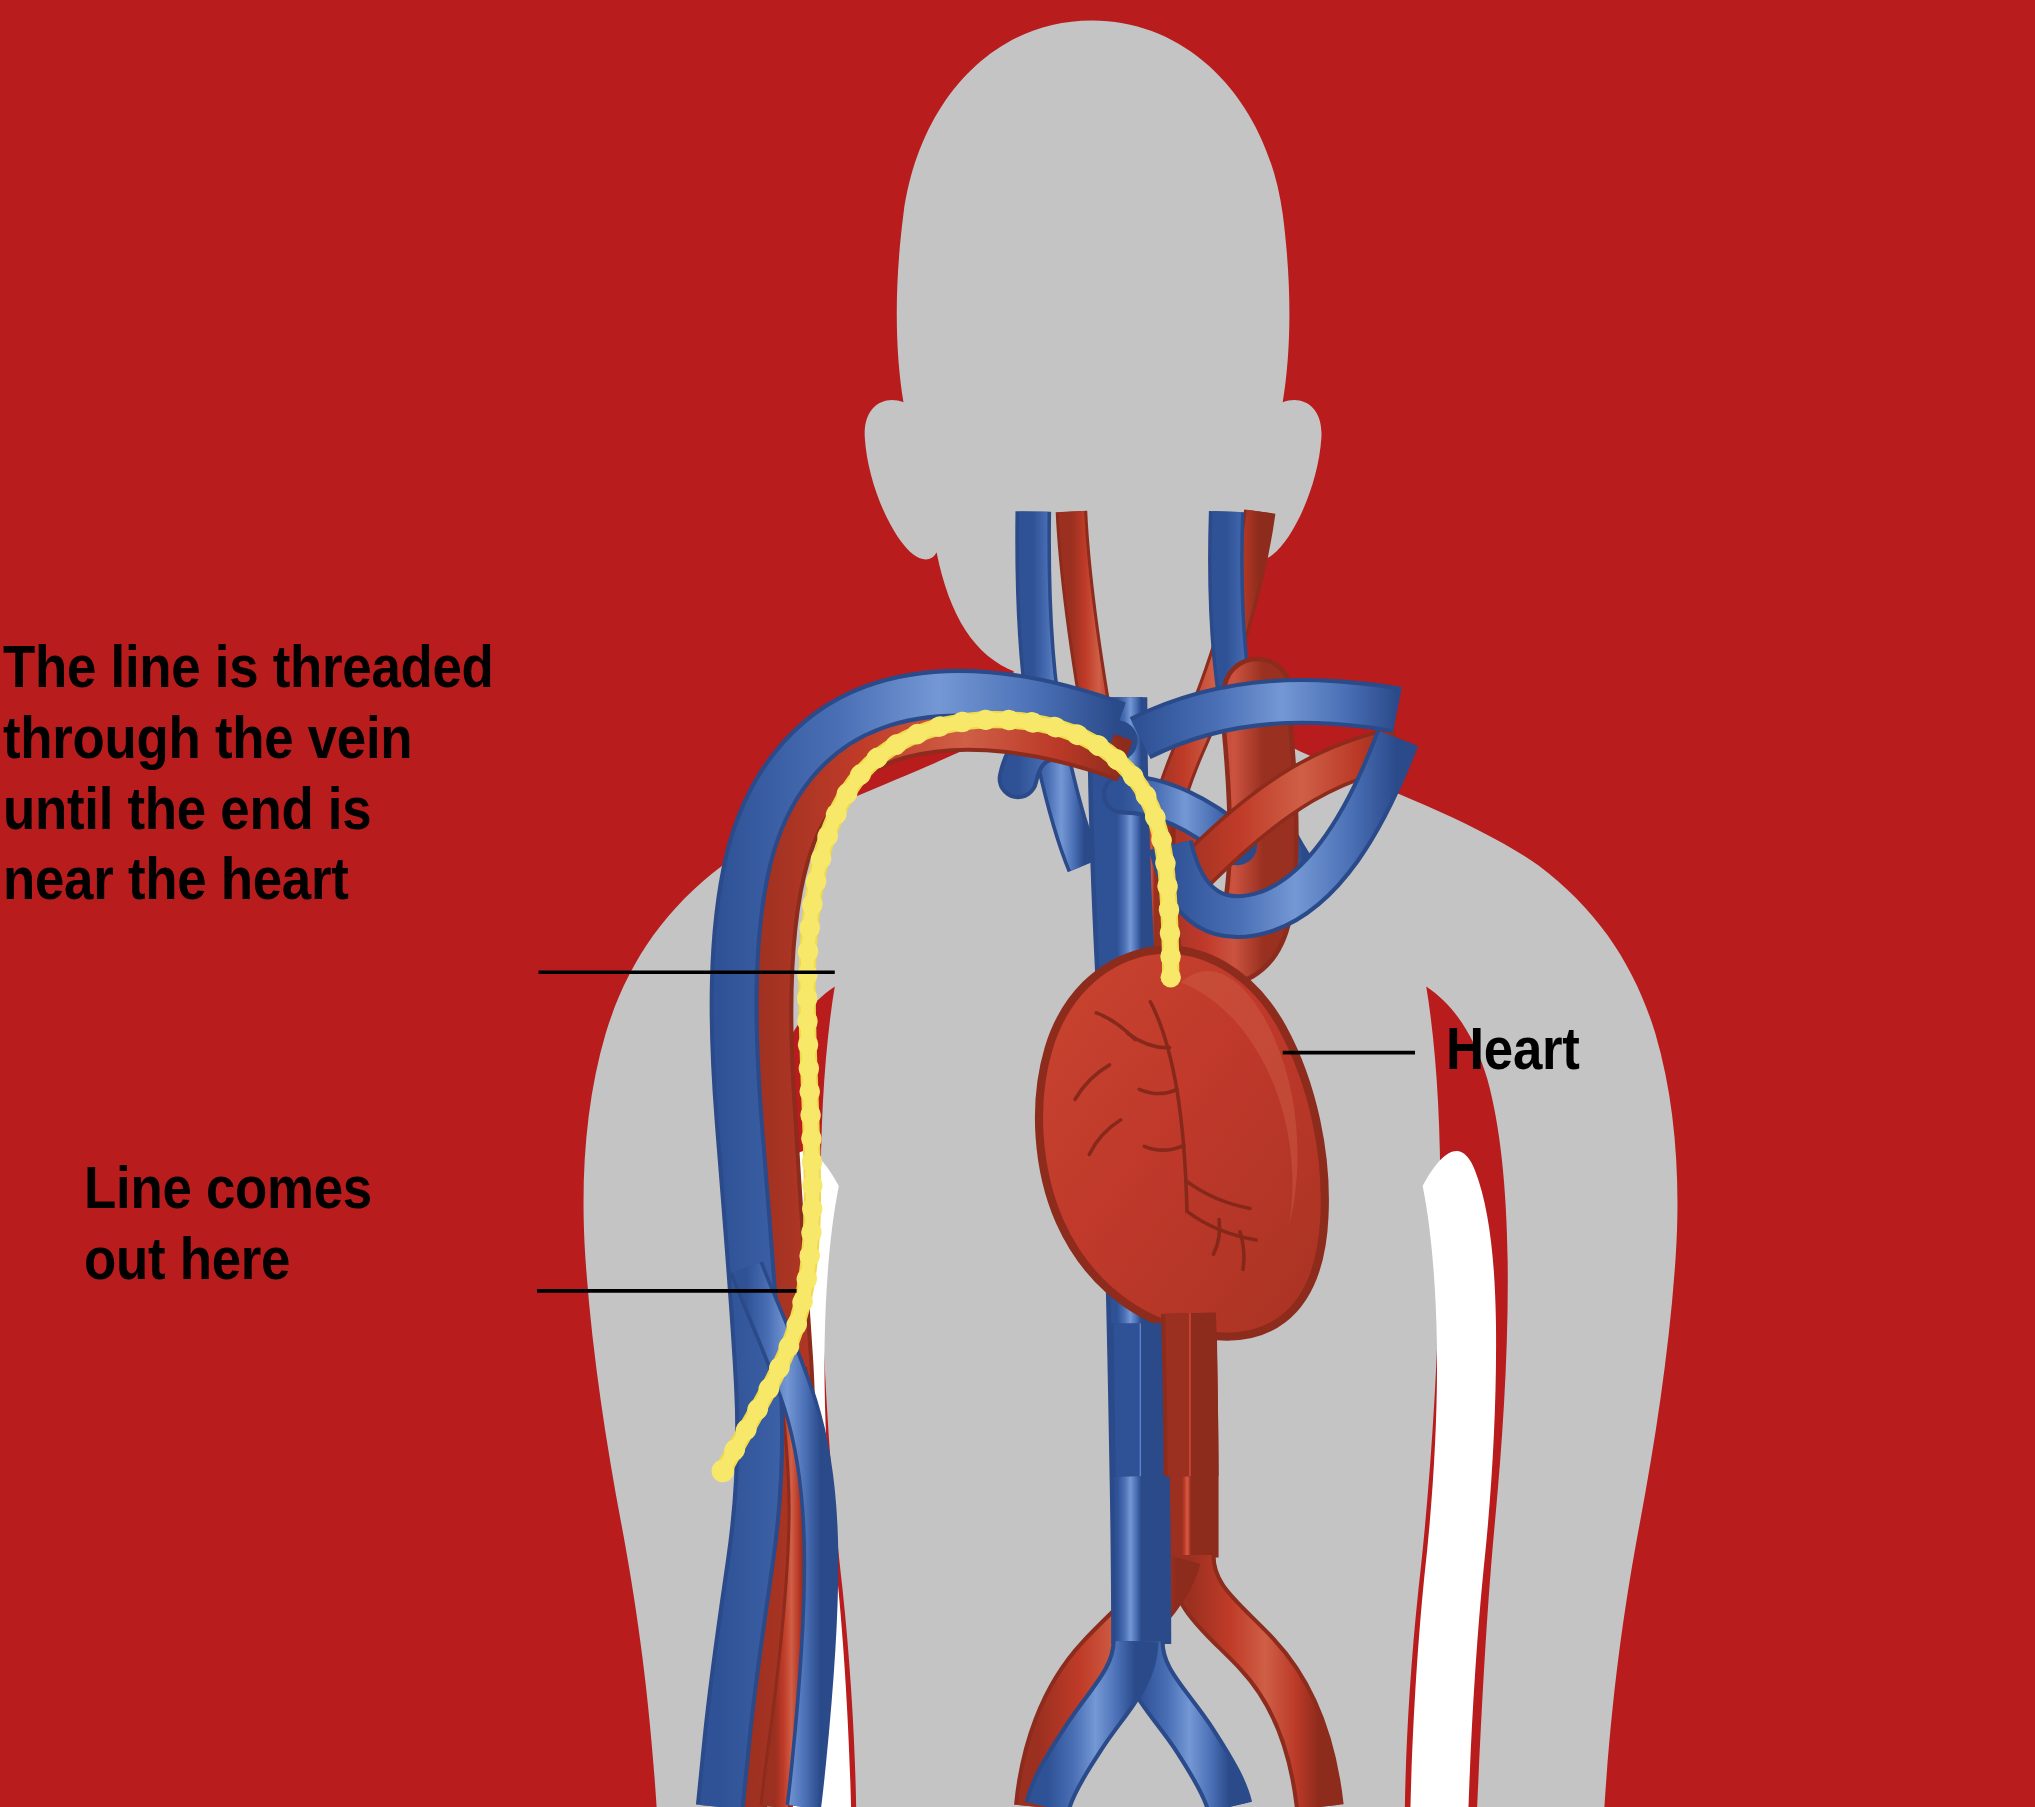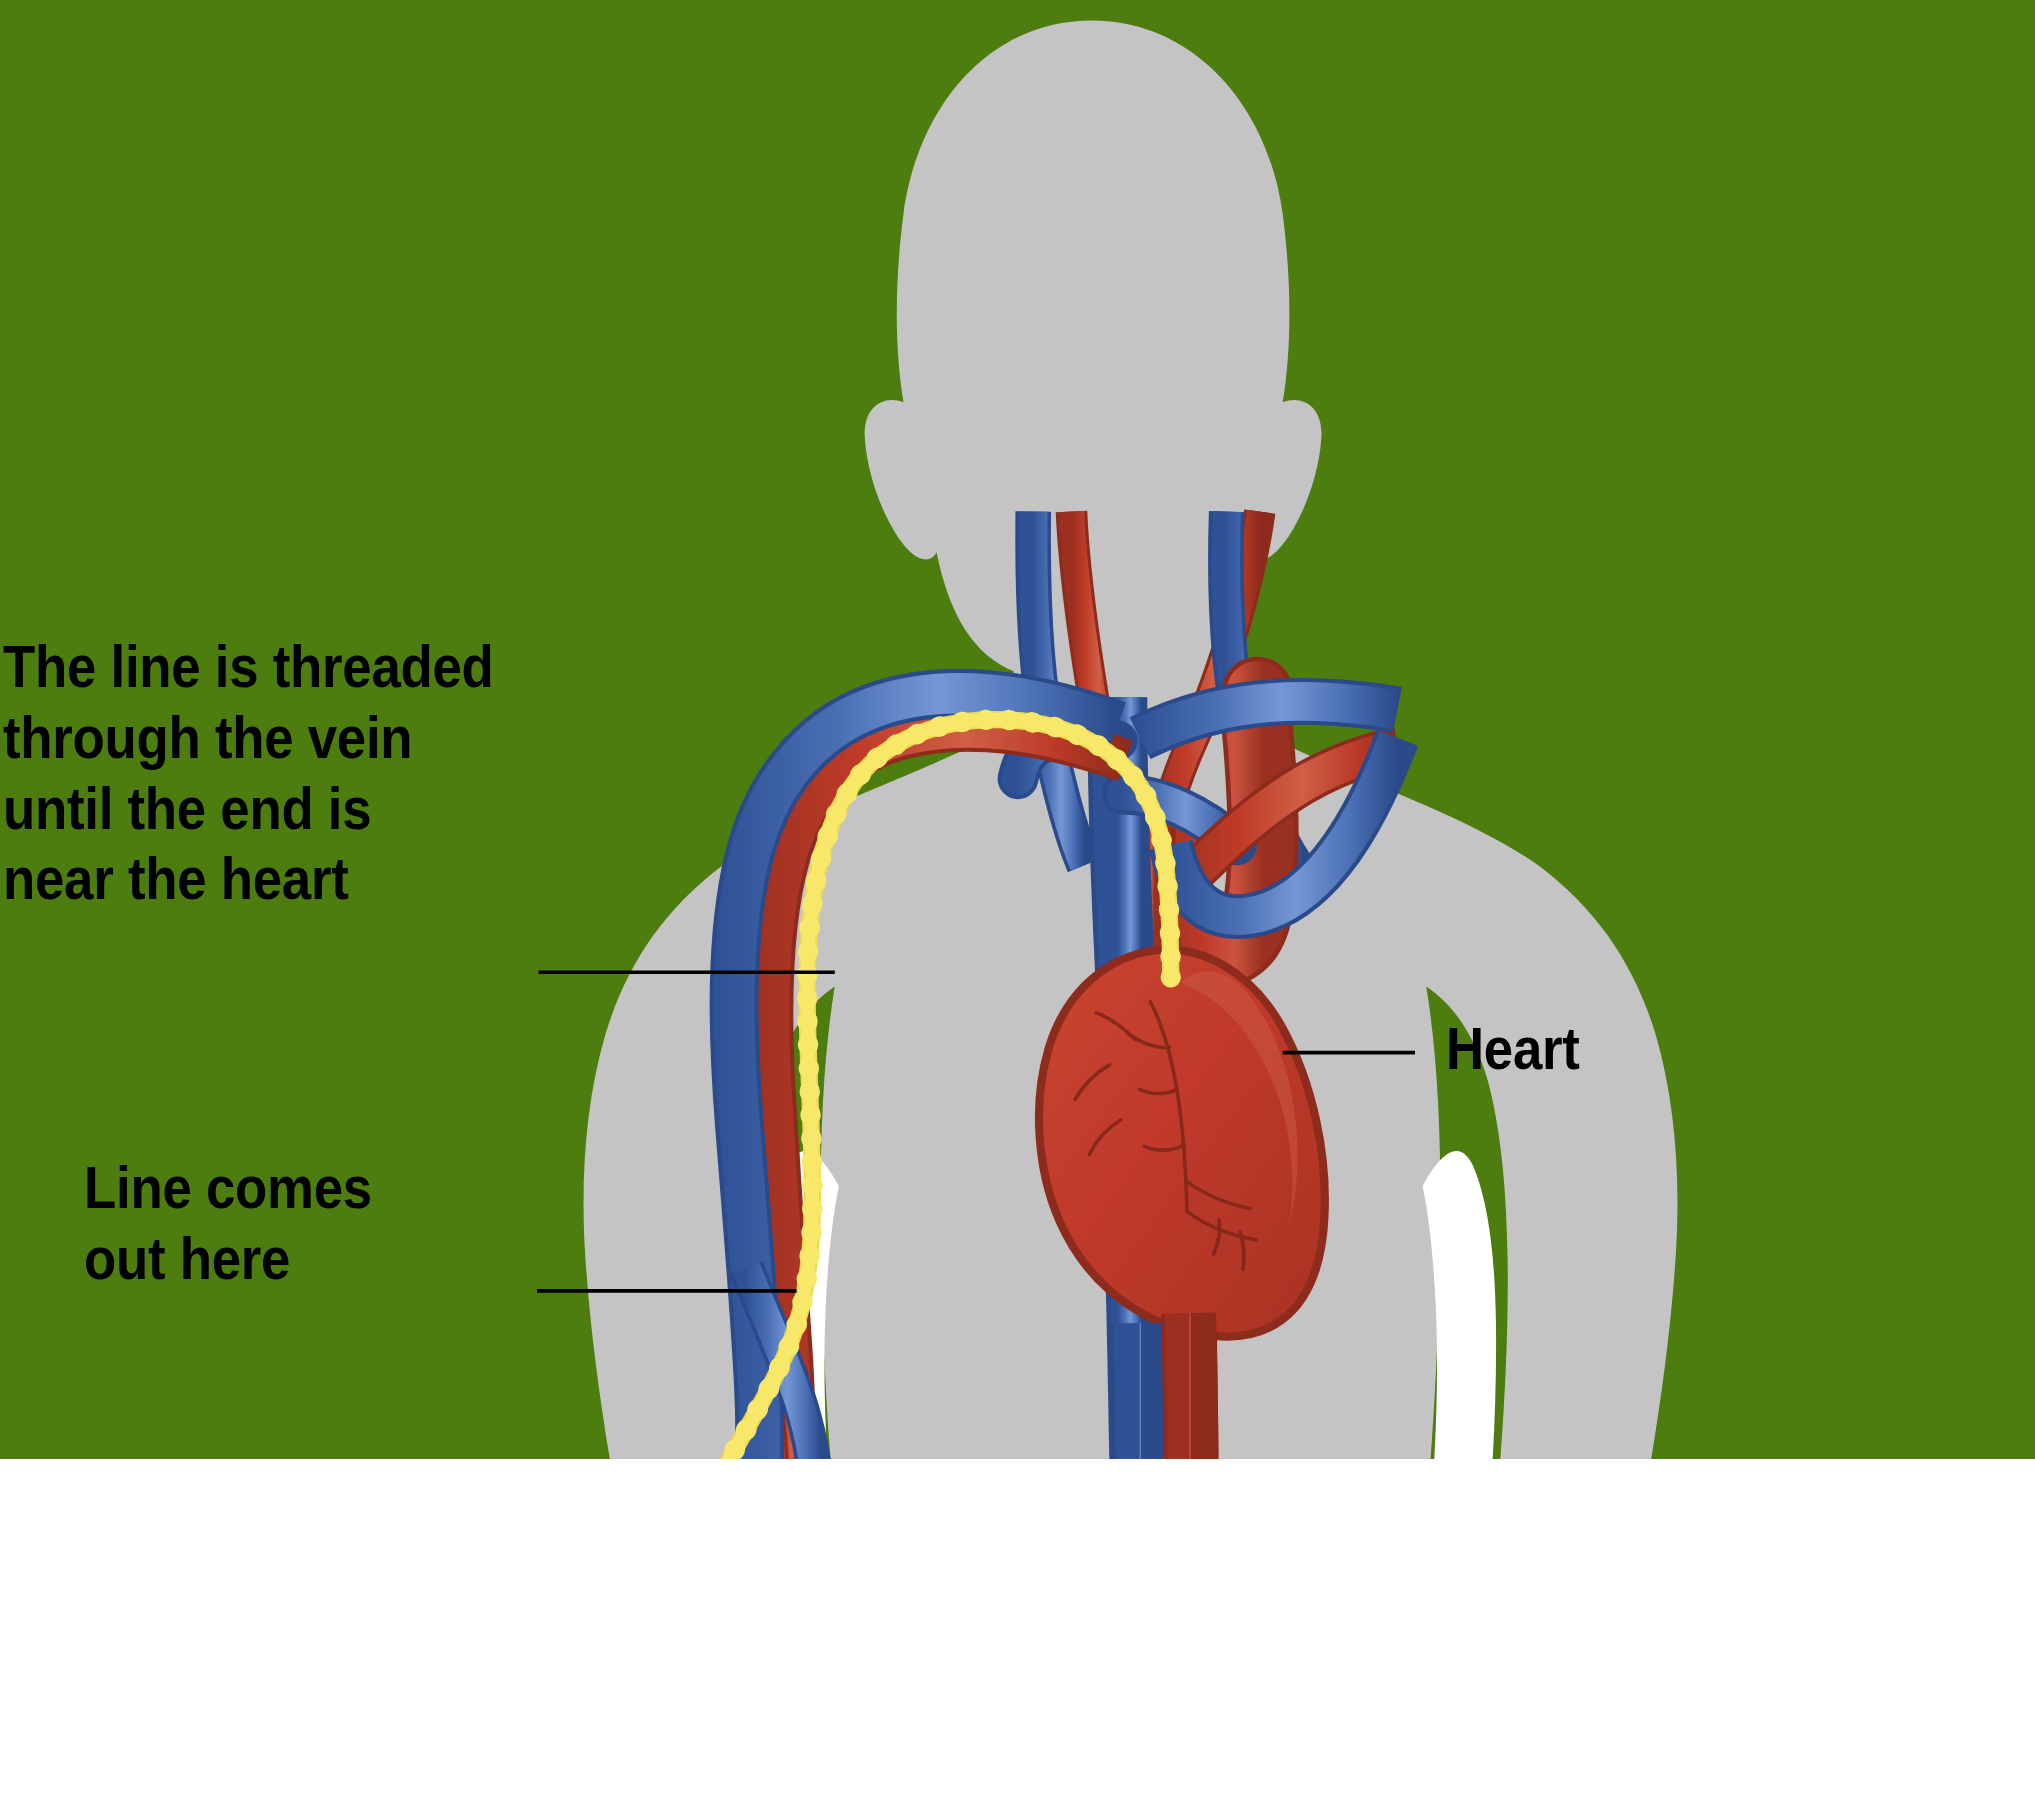--- a/index.html
+++ b/index.html
@@ -1,19 +1,19 @@
 <!DOCTYPE html>
 <html style="font-size:8.1px"><head>
 <meta charset="utf-8">
 <style>
   html,body{margin:0;padding:0;background:#ffffff;}
   #stage{
     position:relative;
-    width:2035px;height:1459px;
-    background:#4d7c0f;
+    width:2035px;height:1807px;
+    background:#b91c1c;
     overflow:hidden;
     font-family:"Liberation Sans", sans-serif;
   }
   #figure{position:absolute;left:0;top:0;width:2035px;height:1807px;}
   .label{
     position:absolute;
     font-family:"Liberation Sans", sans-serif;
     font-weight:700;
     color:#000000;
     line-height:1.18;

